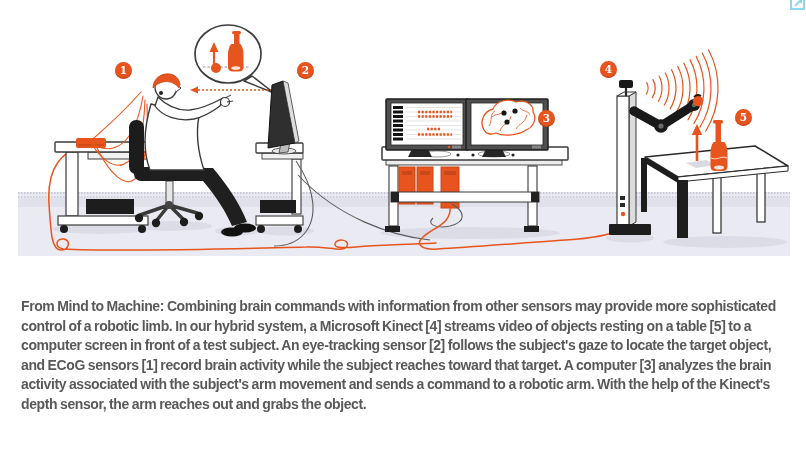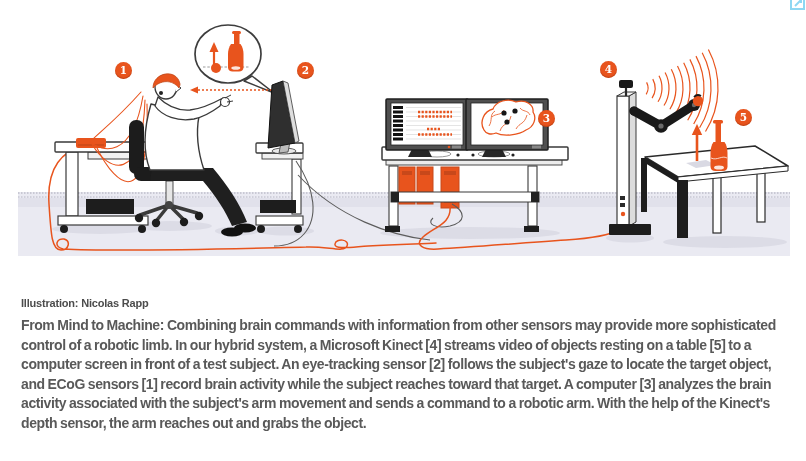--- a/index.html
+++ b/index.html
@@ -285,17 +285,16 @@
     <div class="expand">
       <svg width="15" height="17" viewBox="0 0 15 17">
         <rect x="1" y="1" width="13" height="13" fill="#fff" stroke="#8ed7f2" stroke-width="2"></rect>
         <line x1="5" y1="11" x2="11" y2="5" stroke="#8ed7f2" stroke-width="2"></line>
         <polyline points="7,4 11,4 11,8" fill="none" stroke="#8ed7f2" stroke-width="2"></polyline>
       </svg>
     </div>
   </div>
 
   <div class="caption">
-    <p class="credit">Illustration: Nicolas Rapp</p>
     <p class="body-text">From Mind to Machine: Combining brain commands with information from other sensors may provide more sophisticated control of a robotic limb. In our hybrid system, a Microsoft Kinect [4] streams video of objects resting on a table [5] to a computer screen in front of a test subject. An eye-tracking sensor [2] follows the subject's gaze to locate the target object, and ECoG sensors [1] record brain activity while the subject reaches toward that target. A computer [3] analyzes the brain activity associated with the subject's arm movement and sends a command to a robotic arm. With the help of the Kinect's depth sensor, the arm reaches out and grabs the object.</p>
   </div>
 
 </div>
 
 </body></html>

